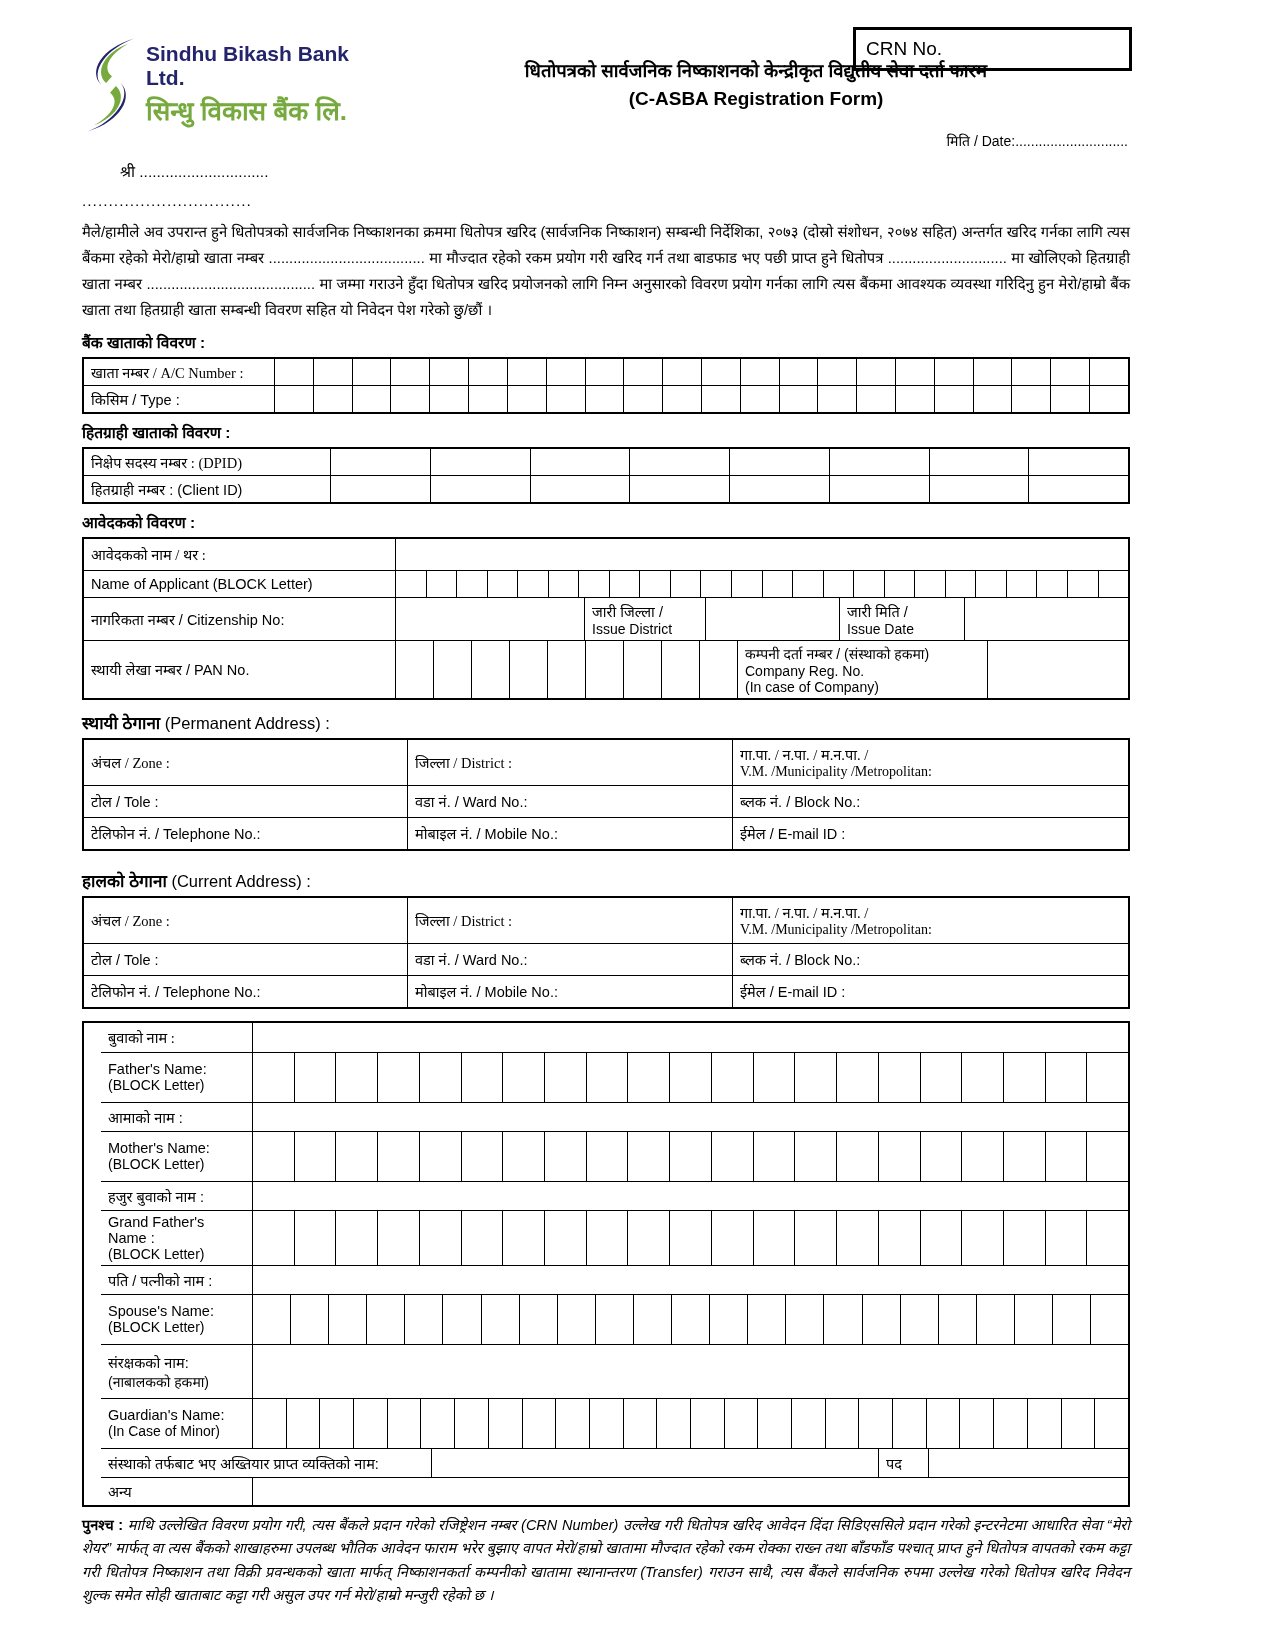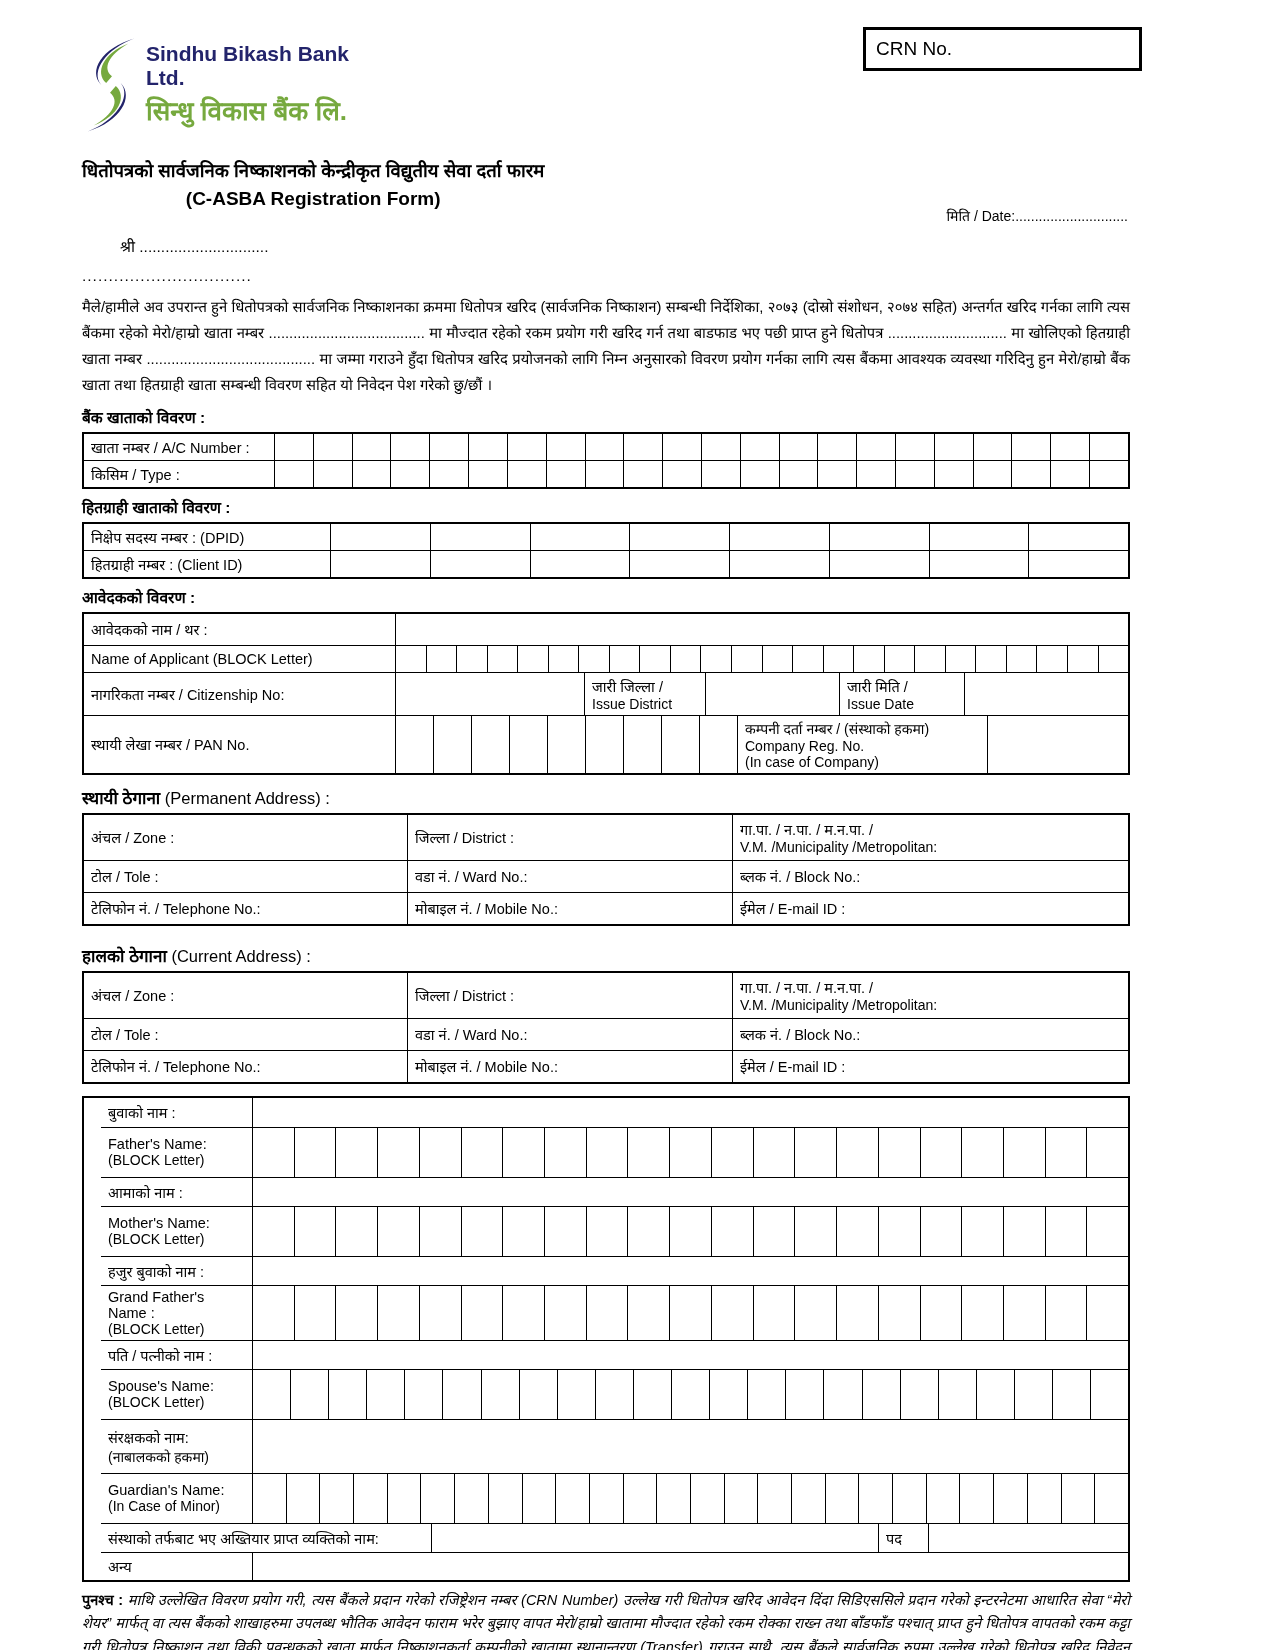--- a/index.html
+++ b/index.html
@@ -9,46 +9,46 @@
     position: relative;
     width: 1275px; height: 1650px;
     margin: 0 auto;
     background: #ffffff;
     color: #000;
     padding: 27px 145px 20px 82px;
     overflow: hidden;
   }
   
   .crn-box {
-    position: absolute; top: 27px; right: 133px;
+    position: absolute; top: 27px; right: 143px;
     width: 279px; height: 44px;
     border: 3px solid #000;
     font-size: 19px; padding: 8px 10px;
   }
-  .header { display: flex; align-items: flex-start; margin-top: 8px; flex-direction: column; }
+  .header { display: flex; align-items: flex-start; margin-top: 8px; }
   .logo { display: flex; align-items: center; width: 300px; flex: none; }
   .logo svg { flex: none; }
   .logo-text { margin-left: 6px; }
   .bank-en { color: #23246b; font-weight: bold; font-size: 21px; letter-spacing: 0px; }
   .bank-np { color: #76a93e; font-weight: bold; font-size: 26px; margin-top: 2px; }
   .titles { flex: 1; text-align: center; padding-top: 22px; }
   .title-np { font-weight: bold; font-size: 18.5px; }
   .title-en { font-weight: bold; font-size: 19px; margin-top: 6px; }
   .date-line { text-align: right; font-size: 14px; margin-top: -4px; padding-right: 2px; }
   
   .salutation { font-size: 15.5px; margin-top: 10px; margin-left: 38px; }
   .salutation2 { font-size: 15.5px; margin-top: 10px; letter-spacing: 1px; }
   .intro { font-size: 14.8px; line-height: 1.75; text-align: justify; margin-top: 10px; }
   
   .sec-h { font-weight: bold; font-size: 15.5px; margin: 7px 0 4px 0; }
   .sec-h .en { font-weight: normal; font-size: 15.5px; }
   
   .tbl { display: flex; flex-direction: column; border: 2px solid #000; width: 100%; }
   .tr { display: flex; border-top: 1.5px solid #000; align-items: stretch; }
-  .tr:first-child { border-top: none; }
+  .tr:first-child { border-top: none; font-family: Liberation Serif, serif; }
   .td { border-left: 1.5px solid #000; padding: 3px 7px; font-size: 14.5px; display: flex; flex-direction: column; justify-content: center; }
   .td:first-child { border-left: none; }
   .td .l2 { font-size: 14px; }
   .blank { flex: 1; }
   .cells { flex: 1; display: flex; border-left: 1.5px solid #000; }
   .cells .cell { flex: 1; border-left: 1.5px solid #000; }
   .cells .cell:first-child { border-left: none; }
   .cells.fixed { flex: none; }
   
   .w-bank { width: 190px; flex: none; }

